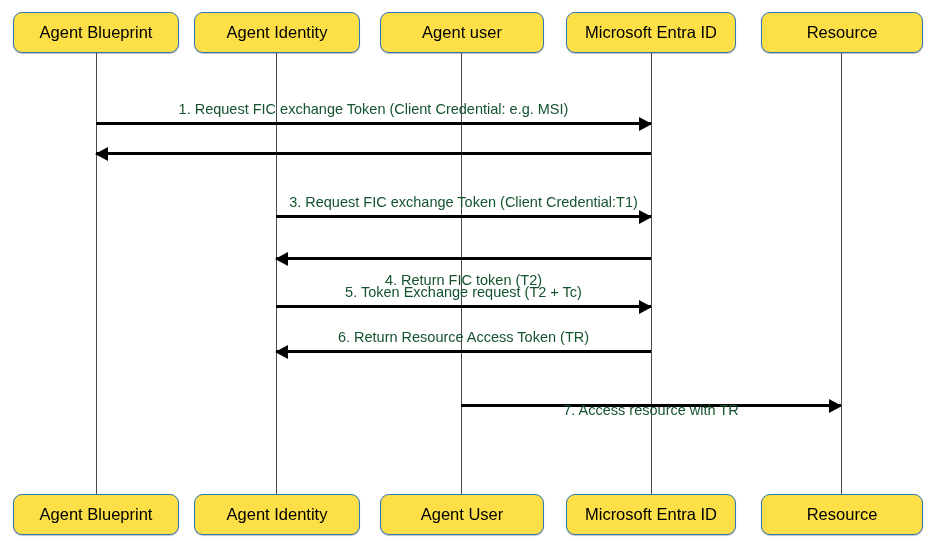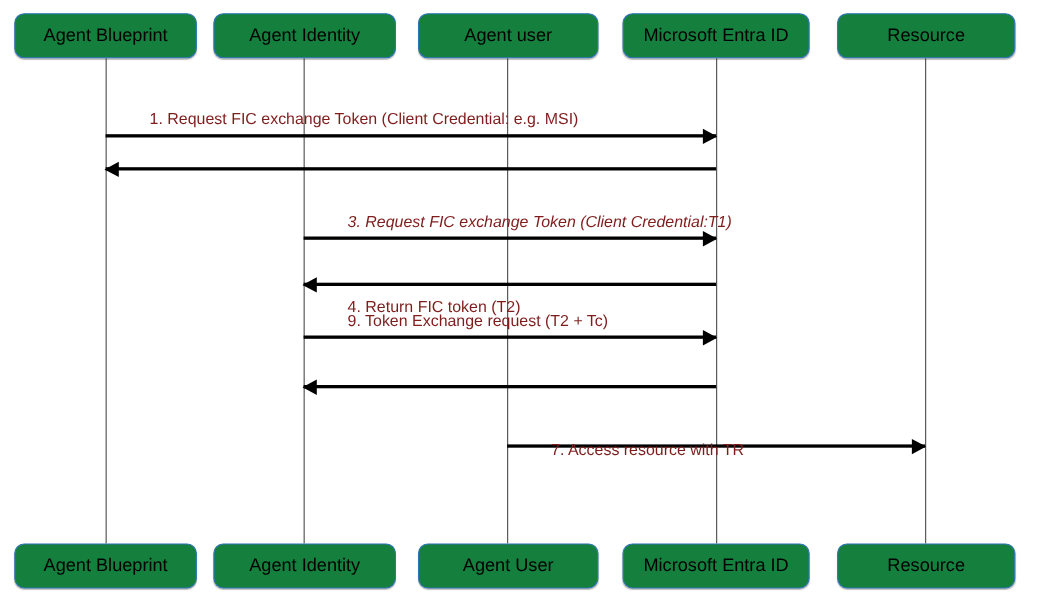--- a/index.html
+++ b/index.html
@@ -3,34 +3,34 @@
 <meta charset="utf-8">
 <style>
   html,body{margin:0;padding:0;background:#ffffff;}
   body{width:943px;height:541px;position:relative;overflow:hidden;
        font-family:"Liberation Sans",sans-serif;color:#000;}
   #stage{position:absolute;left:0;top:0;width:943px;height:541px;}
 
   .lifeline{position:absolute;width:1px;background:#4a4a4a;}
 
   .actor-box{position:absolute;box-sizing:border-box;
-    background:#15803d;border:1px solid #2e75b6;border-radius:9px;
+    background:#fde047;border:1px solid #2e75b6;border-radius:9px;
     display:flex;align-items:center;justify-content:center;
     text-align:center;line-height:1.12;font-size:16.5px;color:#000;
     box-shadow:0 1px 1px rgba(0,0,0,.25);padding:0 4px;}
 
   .msg{position:absolute;height:0;}
   .msg .shaft{position:absolute;left:0;right:0;top:0;height:3px;background:#000;}
   .msg .head{position:absolute;top:-5.5px;width:0;height:0;
              border-top:7px solid transparent;border-bottom:7px solid transparent;}
   .msg.right .head{right:-1px;border-left:13px solid #000;}
   .msg.left  .head{left:-1px; border-right:13px solid #000;}
 
-  .msg-label{position:absolute;font-size:14.5px;color:#7f1d1d;
-             white-space:nowrap;text-align:left;padding-left:40px;}
+  .msg-label{position:absolute;font-size:14.5px;color:#14532d;
+             white-space:nowrap;text-align:center;}
 </style>
 </head>
 <body>
 
 <div id="stage">
     <div class="lifeline" style="left: 96px; top: 53px; height: 441px;"></div>
     <div class="lifeline" style="left: 276px; top: 53px; height: 441px;"></div>
     <div class="lifeline" style="left: 461px; top: 53px; height: 441px;"></div>
     <div class="lifeline" style="left: 651px; top: 53px; height: 441px;"></div>
     <div class="lifeline" style="left: 841px; top: 53px; height: 441px;"></div>
@@ -70,33 +70,34 @@
     </div>
     <div class="msg-label" style="left: 96px; width: 555px; top: 101px;">1. Request FIC exchange Token (Client Credential: e.g. MSI)</div>
     <div class="msg left" style="left: 96px; top: 152px; width: 555px;">
       <div class="shaft"></div>
       <div class="head"></div>
     </div>
     <div class="msg right" style="left: 276px; top: 215px; width: 375px;">
       <div class="shaft"></div>
       <div class="head"></div>
     </div>
-    <div class="msg-label" style="left: 276px; width: 375px; top: 194px; font-style: italic;">3. Request FIC exchange Token (Client Credential:T1)</div>
+    <div class="msg-label" style="left: 276px; width: 375px; top: 194px;">3. Request FIC exchange Token (Client Credential:T1)</div>
     <div class="msg left" style="left: 276px; top: 257px; width: 375px;">
       <div class="shaft"></div>
       <div class="head"></div>
     </div>
     <div class="msg-label" style="left: 276px; width: 375px; top: 236px; margin-top: 36px;">4. Return FIC token (T2)</div>
     <div class="msg right" style="left: 276px; top: 305px; width: 375px;">
       <div class="shaft"></div>
       <div class="head"></div>
     </div>
-    <div class="msg-label" style="left: 276px; width: 375px; top: 284px;">9. Token Exchange request (T2 + Tc)</div>
+    <div class="msg-label" style="left: 276px; width: 375px; top: 284px;">5. Token Exchange request (T2 + Tc)</div>
     <div class="msg left" style="left: 276px; top: 350px; width: 375px;">
       <div class="shaft"></div>
       <div class="head"></div>
     </div>
+    <div class="msg-label" style="left: 276px; width: 375px; top: 329px;">6. Return Resource Access Token (TR)</div>
     <div class="msg right" style="left: 461px; top: 404px; width: 380px;">
       <div class="shaft"></div>
       <div class="head"></div>
     </div>
     <div class="msg-label" style="left: 461px; width: 380px; top: 402px;">7. Access resource with TR</div>
   </div>
 
 </body></html>

